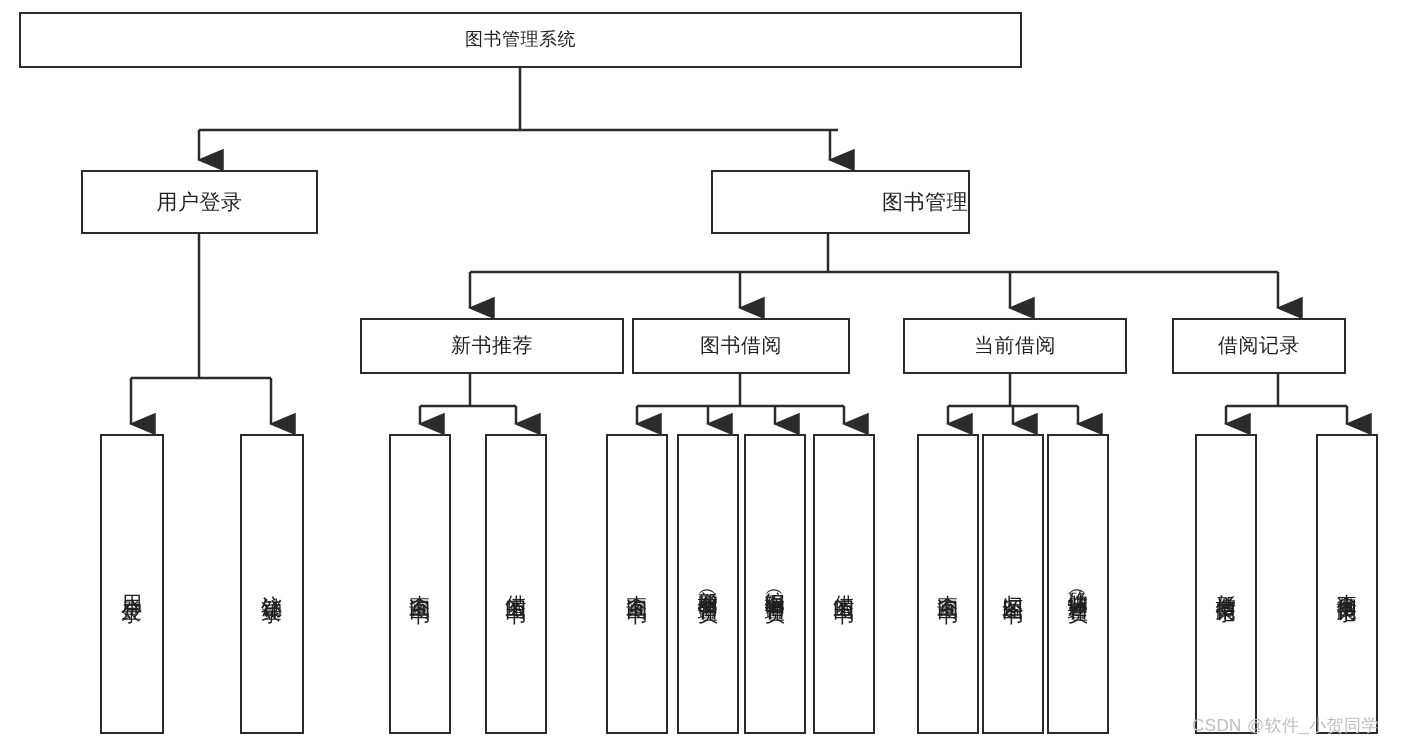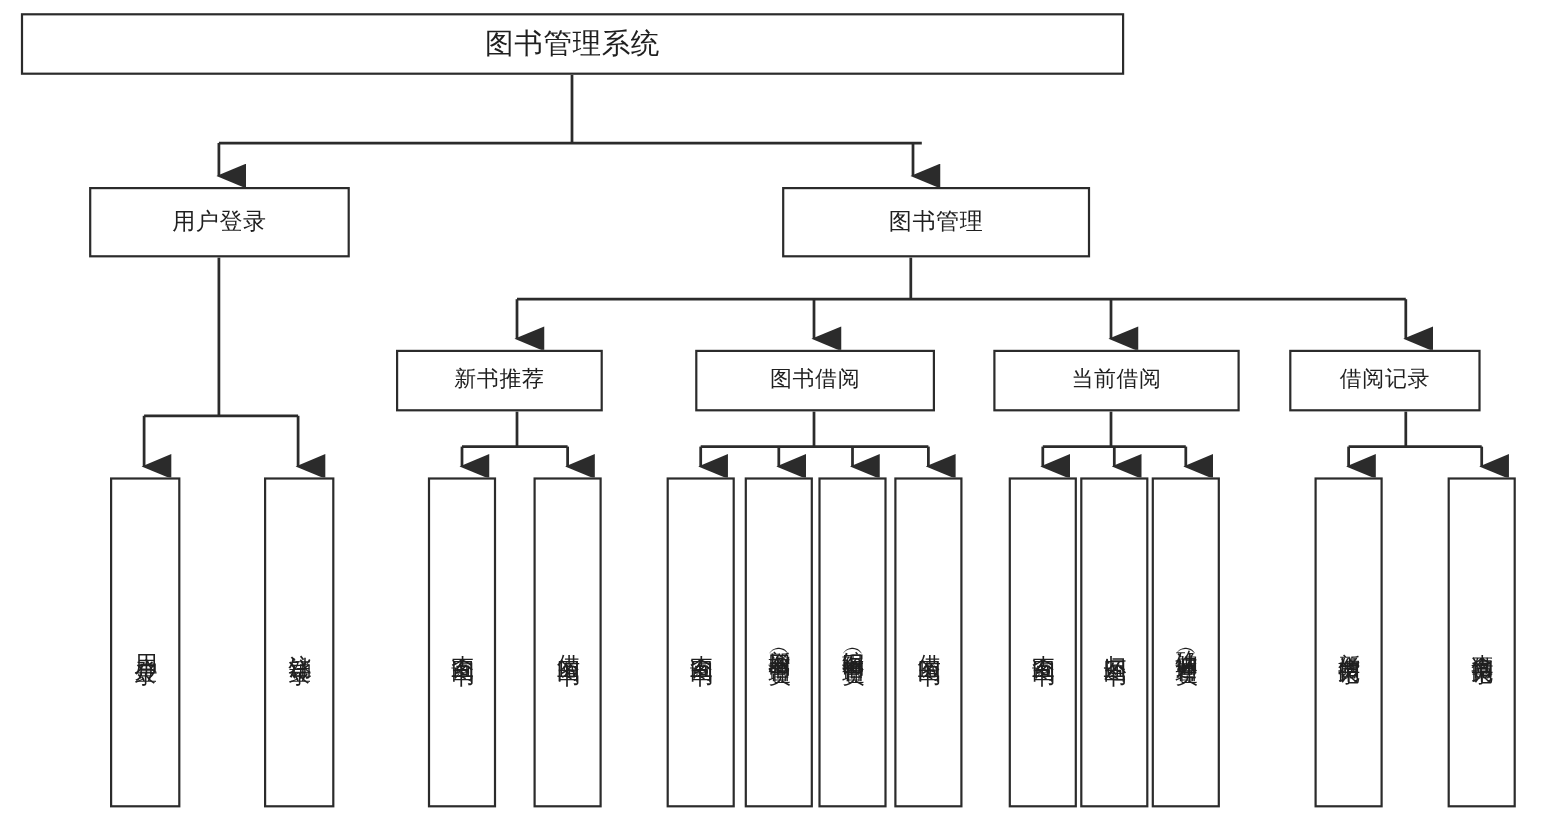--- a/index.html
+++ b/index.html
@@ -41,21 +41,21 @@
     text-align: center;
     line-height: 1.06;
     white-space: nowrap;
   }
   
   .node.h .label {
     font-size: 21px;
     letter-spacing: 0.5px;
   }
   .node.root .label {
-    font-size: 26px;
+    font-size: 18px;
   }
   .node.l3 .label {
     font-size: 20px;
   }
   
   .node.leaf {
     align-items: center;
     justify-content: center;
     padding: 4px 0;
   }
@@ -137,25 +137,25 @@
   </svg>
 
   <div class="node h root" style="left:19px; top:12px; width:1003px; height:56px;">
     <span class="label">图书管理系统</span>
   </div>
 
   <div class="node h" style="left:81px; top:170px; width:237px; height:64px;">
     <span class="label">用户登录</span>
   </div>
 
-  <div class="node h" style="left:711px; top:170px; width:280px; height:64px;">
+  <div class="node h" style="left:711px; top:170px; width:259px; height:64px;justify-content:flex-end;">
     <span class="label">图书管理</span>
   </div>
 
-  <div class="node h l3" style="left:360px; top:318px; width:188px; height:56px;">
+  <div class="node h l3" style="left:360px; top:318px; width:264px; height:56px;">
     <span class="label">新书推荐</span>
   </div>
 
   <div class="node h l3" style="left:632px; top:318px; width:218px; height:56px;">
     <span class="label">图书借阅</span>
   </div>
 
   <div class="node h l3" style="left:903px; top:318px; width:224px; height:56px;">
     <span class="label">当前借阅</span>
   </div>
@@ -209,14 +209,15 @@
   </div>
 
   <div class="node leaf long" style="left:1195px; top:434px; width:62px; height:300px;">
     <span class="label">新增借阅记录</span>
   </div>
 
   <div class="node leaf long" style="left:1316px; top:434px; width:62px; height:300px;">
     <span class="label">查询借阅记录</span>
   </div>
 
+  <div class="watermark">CSDN @软件_小贺同学</div>
 
 </div>
 
 </body></html>

